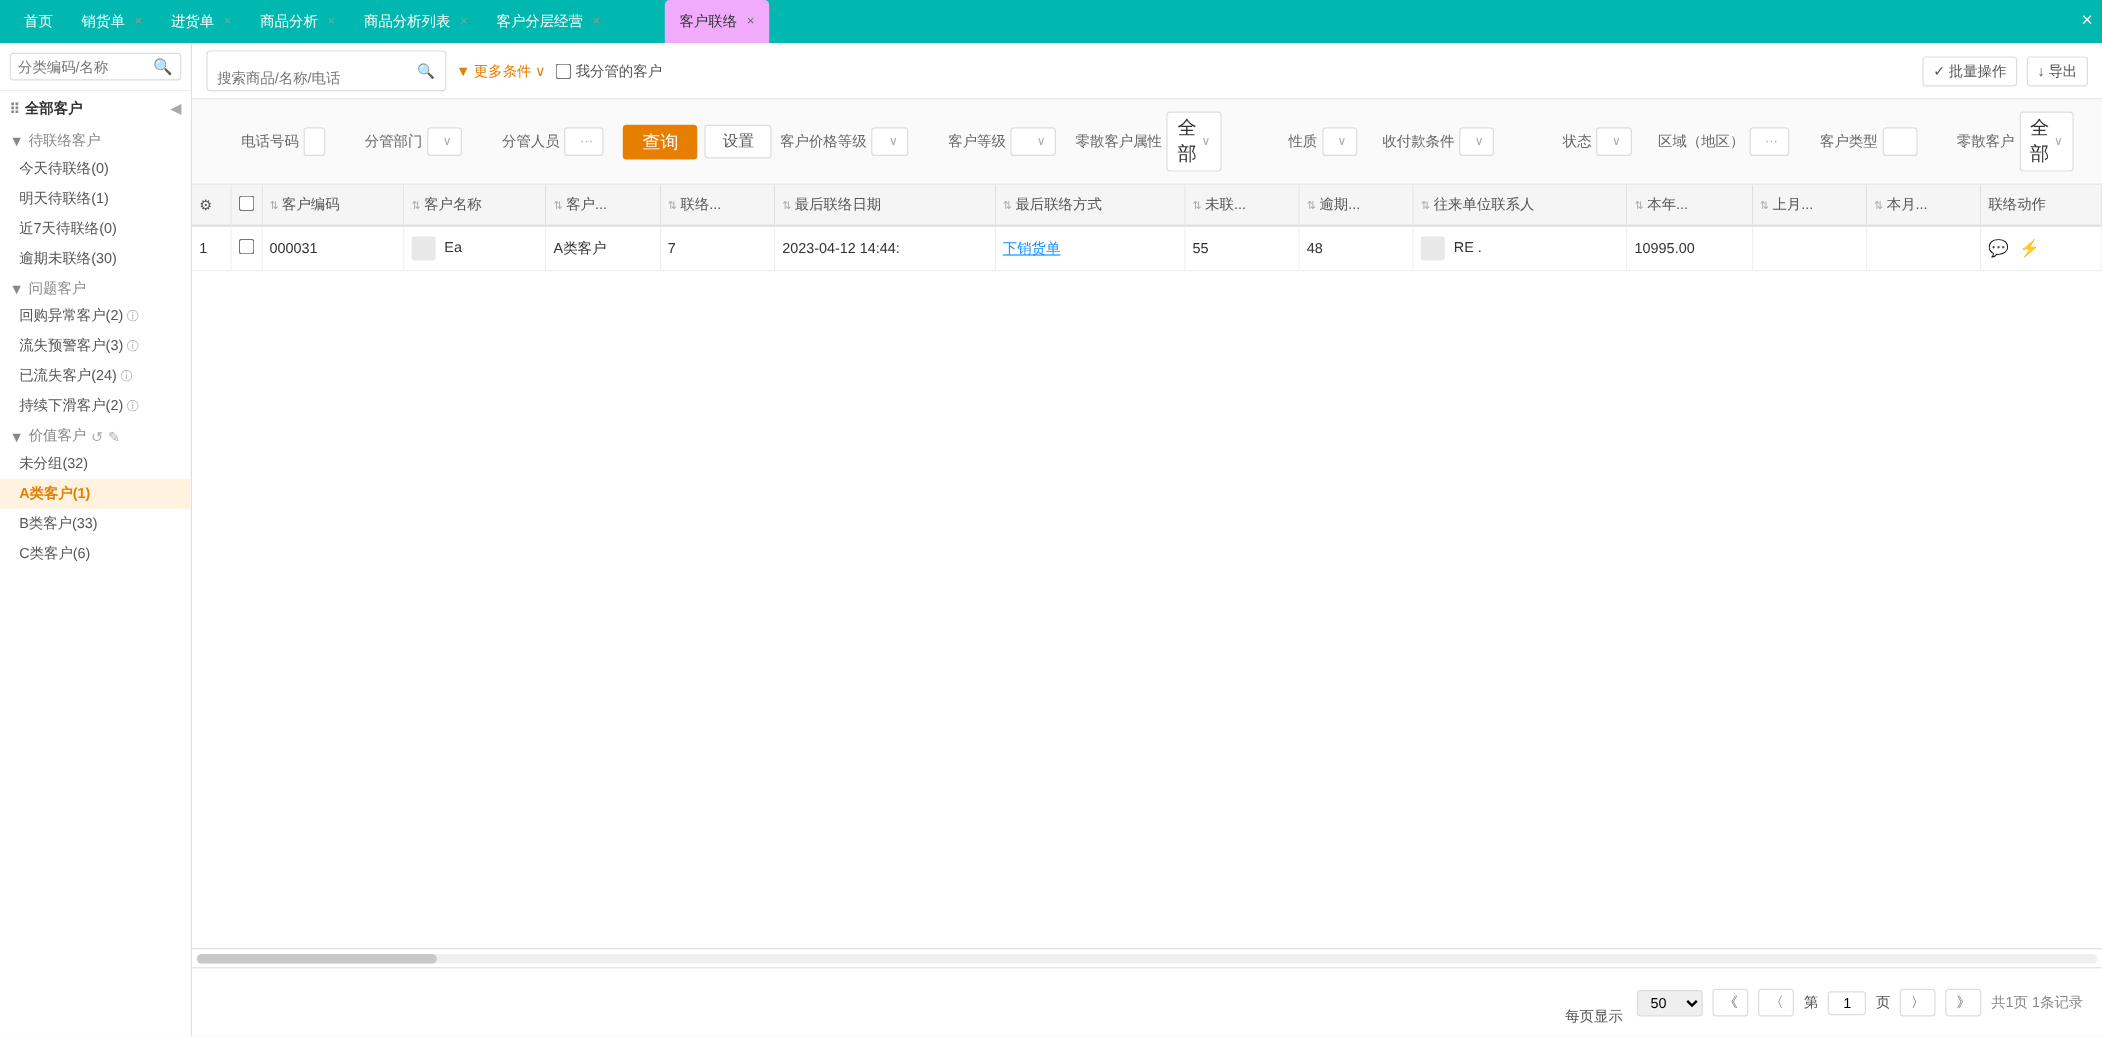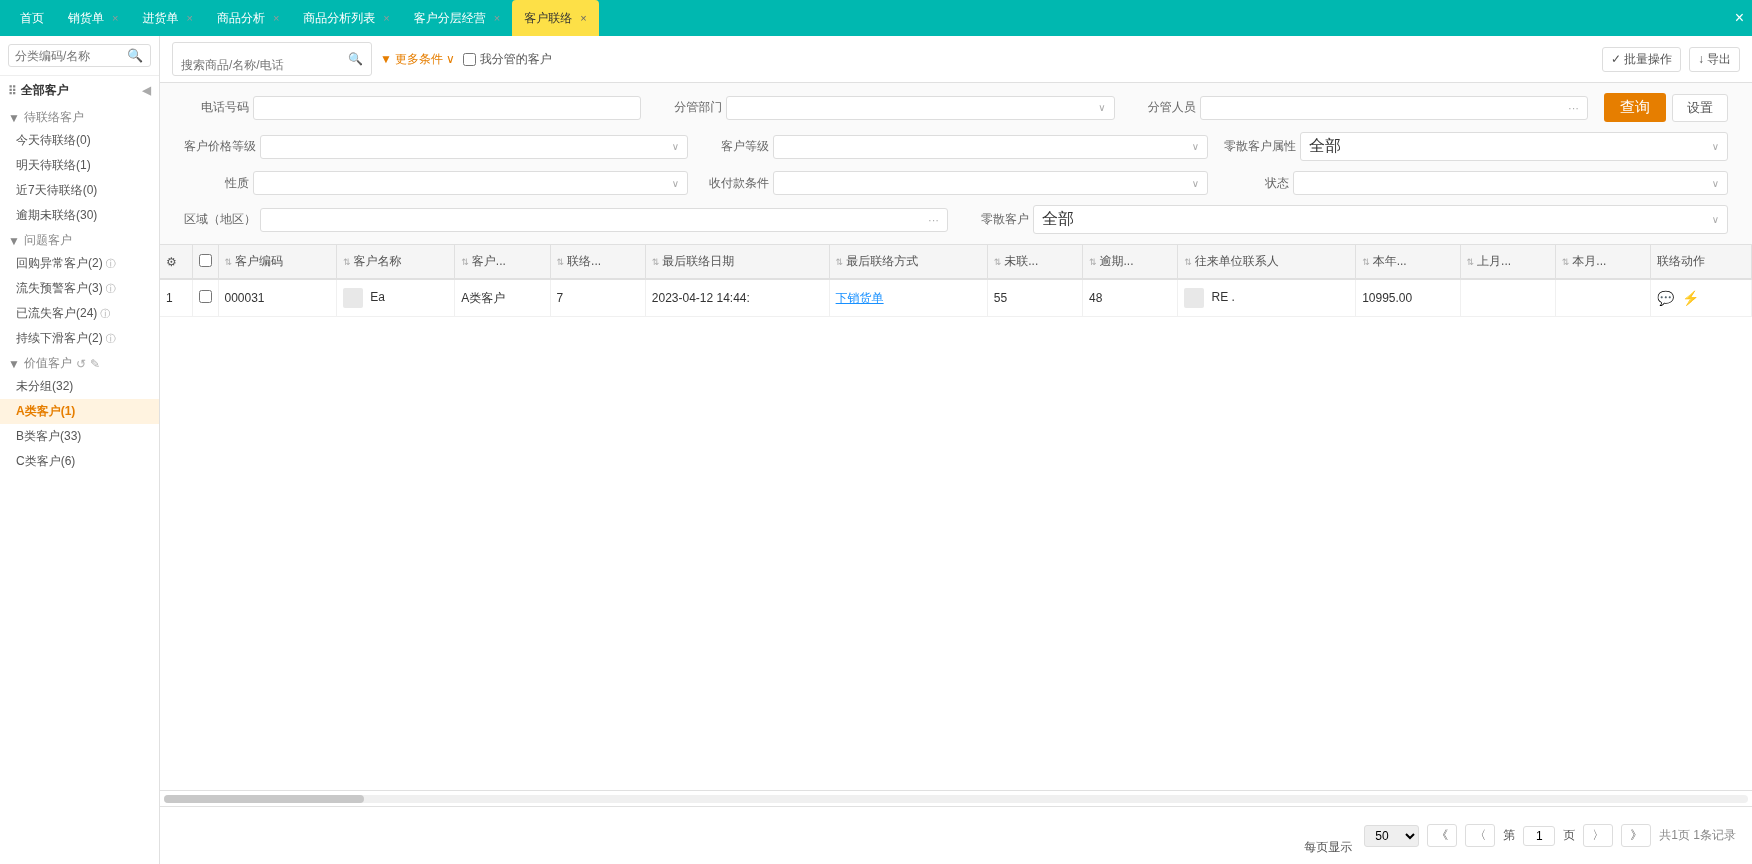--- a/index.html
+++ b/index.html
@@ -7,21 +7,21 @@
 
     
     .top-nav {
       display: flex; align-items: center; background: #00b8b0; height: 36px; padding: 0 8px;
       color: white; gap: 0;
     }
     .nav-item {
       padding: 16px 12px; height: 36px; display: flex; align-items: center; cursor: pointer;
       color: white; font-size: 13px; white-space: nowrap; gap: 4px;
     }
-    .nav-item.active { background: #fde047; color: #333; border-radius: 4px 4px 0 0; }
+    .nav-item.active { background: #f0abfc; color: #333; border-radius: 4px 4px 0 0; margin-left: 42px; }
     .nav-item .close-x { font-size: 11px; color: #999; margin-left: 4px; }
     .nav-item.active .close-x { color: #666; }
     .nav-close-all { margin-left: auto; color: white; cursor: pointer; font-size: 16px; }
 
     
     .main-layout { display: flex; height: calc(864px - 36px); background: #f5f5f5; }
 
     
     .sidebar {
       width: 160px; background: white; border-right: 1px solid #e0e0e0;
@@ -114,21 +114,21 @@
     }
     .scroll-track { flex: 1; height: 8px; background: #f0f0f0; border-radius: 4px; position: relative; }
     .scroll-thumb { width: 200px; height: 8px; background: #c8c8c8; border-radius: 4px; position: absolute; left: 0; }
 
     .checkbox-cell { width: 24px; text-align: center; }
     input[type="checkbox"] { cursor: pointer; }
 
     .filter-grid {
       background: #fafafa; border-bottom: 1px solid #e0e0e0; padding: 8px 16px; flex-shrink: 0;
     }
-    .filter-rows { display: flex; flex-direction: column; gap: 6px; }
+    .filter-rows { display: flex; gap: 6px; }
     .filter-row-line { display: flex; align-items: center; gap: 0; }
     .filter-cell { flex: 1; display: flex; align-items: center; gap: 4px; padding: 2px 8px; }
     .filter-cell-label { color: #666; min-width: 65px; text-align: right; font-size: 12px; flex-shrink: 0; }
     .filter-input-box {
       flex: 1; border: 1px solid #ddd; border-radius: 3px; padding: 3px 8px; background: white;
       display: flex; align-items: center; gap: 4px; cursor: pointer; min-height: 24px;
     }
     .filter-input-box .val { color: #333; font-size: 16px; flex: 1; }
     .filter-input-box .arrow { color: #aaa; font-size: 10px; flex-shrink: 0; }
     .filter-input-box .dots3 { color: #aaa; font-size: 11px; }
@@ -346,20 +346,26 @@
             </div>
           </div>
         </div>
 
         <div class="filter-row-line">
           <div class="filter-cell">
             <span class="filter-cell-label">区域（地区）</span>
             <div class="filter-input-box">
               <span class="val"></span>
               <span class="dots3">···</span>
+            </div>
+          </div>
+          <div class="filter-cell">
+            <span class="filter-cell-label">客户类型</span>
+            <div class="filter-input-box">
+              <span class="val"></span>
             </div>
           </div>
           <div class="filter-cell">
             <span class="filter-cell-label">零散客户</span>
             <div class="filter-input-box">
               <span class="val">全部</span>
               <span class="arrow">∨</span>
             </div>
           </div>
         </div>

